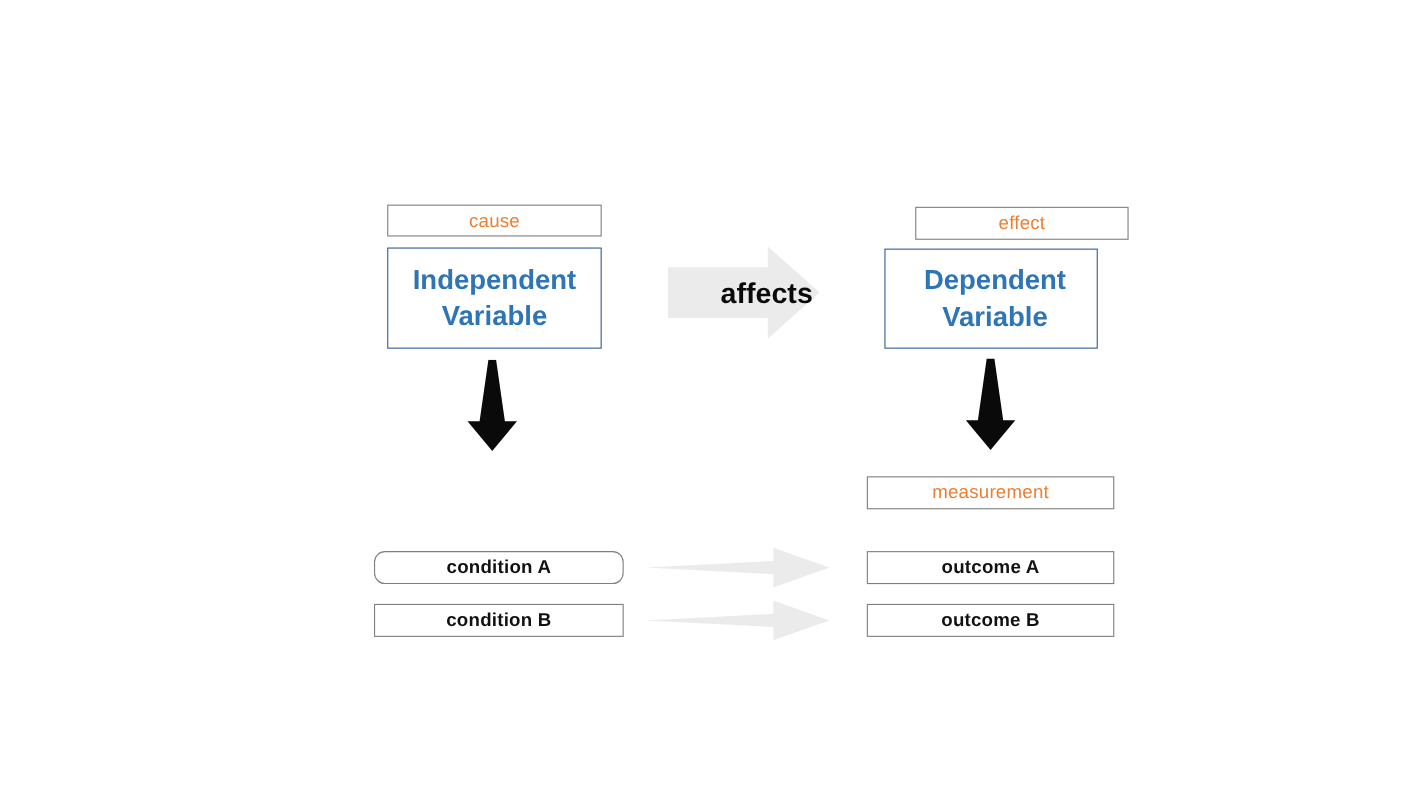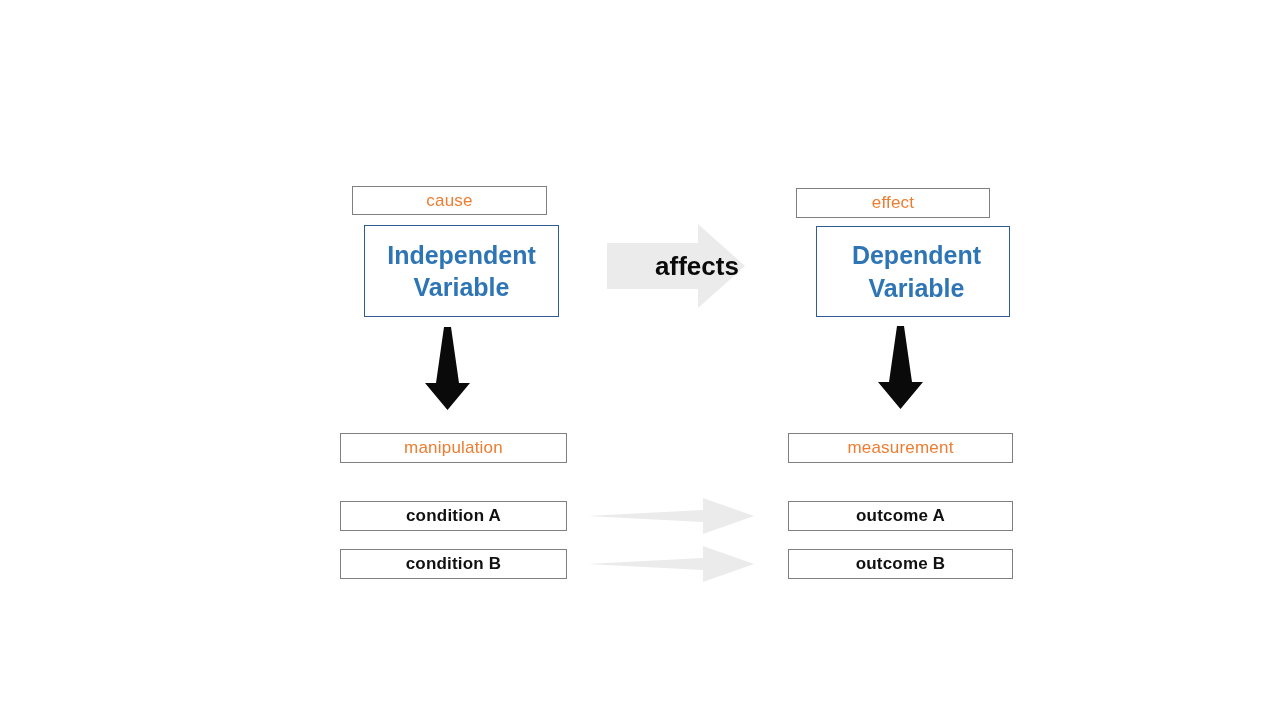--- a/index.html
+++ b/index.html
@@ -49,21 +49,20 @@
     background: #ffffff;
     display: flex;
     align-items: center;
     justify-content: center;
     text-align: center;
     font-size: 25px;
     font-weight: bold;
     line-height: 1.3;
     color: var(--blue-text, #2e75b6);
     padding: 0 8px;
-    margin-left: 12px;
   }
 
   .affects-text {
     display: flex;
     align-items: center;
     justify-content: center;
     padding-right: 22px;
     font-size: 26px;
     font-weight: bold;
     color: #0a0a0a;
@@ -81,39 +80,38 @@
 <div class="canvas">
 
   <div class="abs label-box" style="left:352px; top:186px; width:195px; height:29px;">cause</div>
 
   <div class="abs var-box" style="left:352px; top:225px; width:195px; height:92px;">Independent Variable</div>
 
   <svg class="abs" style="left:424px; top:327px;" width="47" height="83" viewBox="0 0 47 83" aria-hidden="true">
     <polygon class="fill-black" points="20,0 27,0 35,56 46,56 23.5,83 1,56 12,56"></polygon>
   </svg>
 
-  <div class="abs label-box" style="left:340px; top:433px; width:227px; height:30px;">manipulation</div>
 
-  <div class="abs row-box" style="left:340px; top:501px; width:227px; height:30px;">condition A</div>
+  <div class="abs row-box" style="left:340px; top:501px; width:227px; height:30px;border-radius:10px;">condition A</div>
 
   <div class="abs row-box" style="left:340px; top:549px; width:227px; height:30px;">condition B</div>
 
   <svg class="abs" style="left:607px; top:224px;" width="138" height="84" viewBox="0 0 138 84" aria-hidden="true">
     <polygon class="fill-gray" points="0,19 91,19 91,0 138,42 91,84 91,65 0,65"></polygon>
   </svg>
   <div class="abs affects-text" style="left:607px; top:224px; width:138px; height:84px;">affects</div>
 
   <svg class="abs" style="left:587px; top:497px;" width="168" height="38" viewBox="0 0 168 38" aria-hidden="true">
     <polygon class="fill-gray" points="0,19 116,13 116,1 167,19 116,37 116,25"></polygon>
   </svg>
   <svg class="abs" style="left:587px; top:545px;" width="168" height="38" viewBox="0 0 168 38" aria-hidden="true">
     <polygon class="fill-gray" points="0,19 116,13 116,1 167,19 116,37 116,25"></polygon>
   </svg>
 
-  <div class="abs label-box" style="left:796px; top:188px; width:194px; height:30px;">effect</div>
+  <div class="abs label-box" style="left:832px; top:188px; width:194px; height:30px;">effect</div>
 
   <div class="abs var-box" style="left:804px; top:226px; width:194px; height:91px;padding-left:15px;">Dependent Variable</div>
 
   <svg class="abs" style="left:877px; top:326px;" width="47" height="83" viewBox="0 0 47 83" aria-hidden="true">
     <polygon class="fill-black" points="20,0 27,0 35,56 46,56 23.5,83 1,56 12,56"></polygon>
   </svg>
 
   <div class="abs row-box" style="left:788px; top:501px; width:225px; height:30px;">outcome A</div>
 
   <div class="abs label-box" style="left:788px; top:433px; width:225px; height:30px;">measurement</div>

